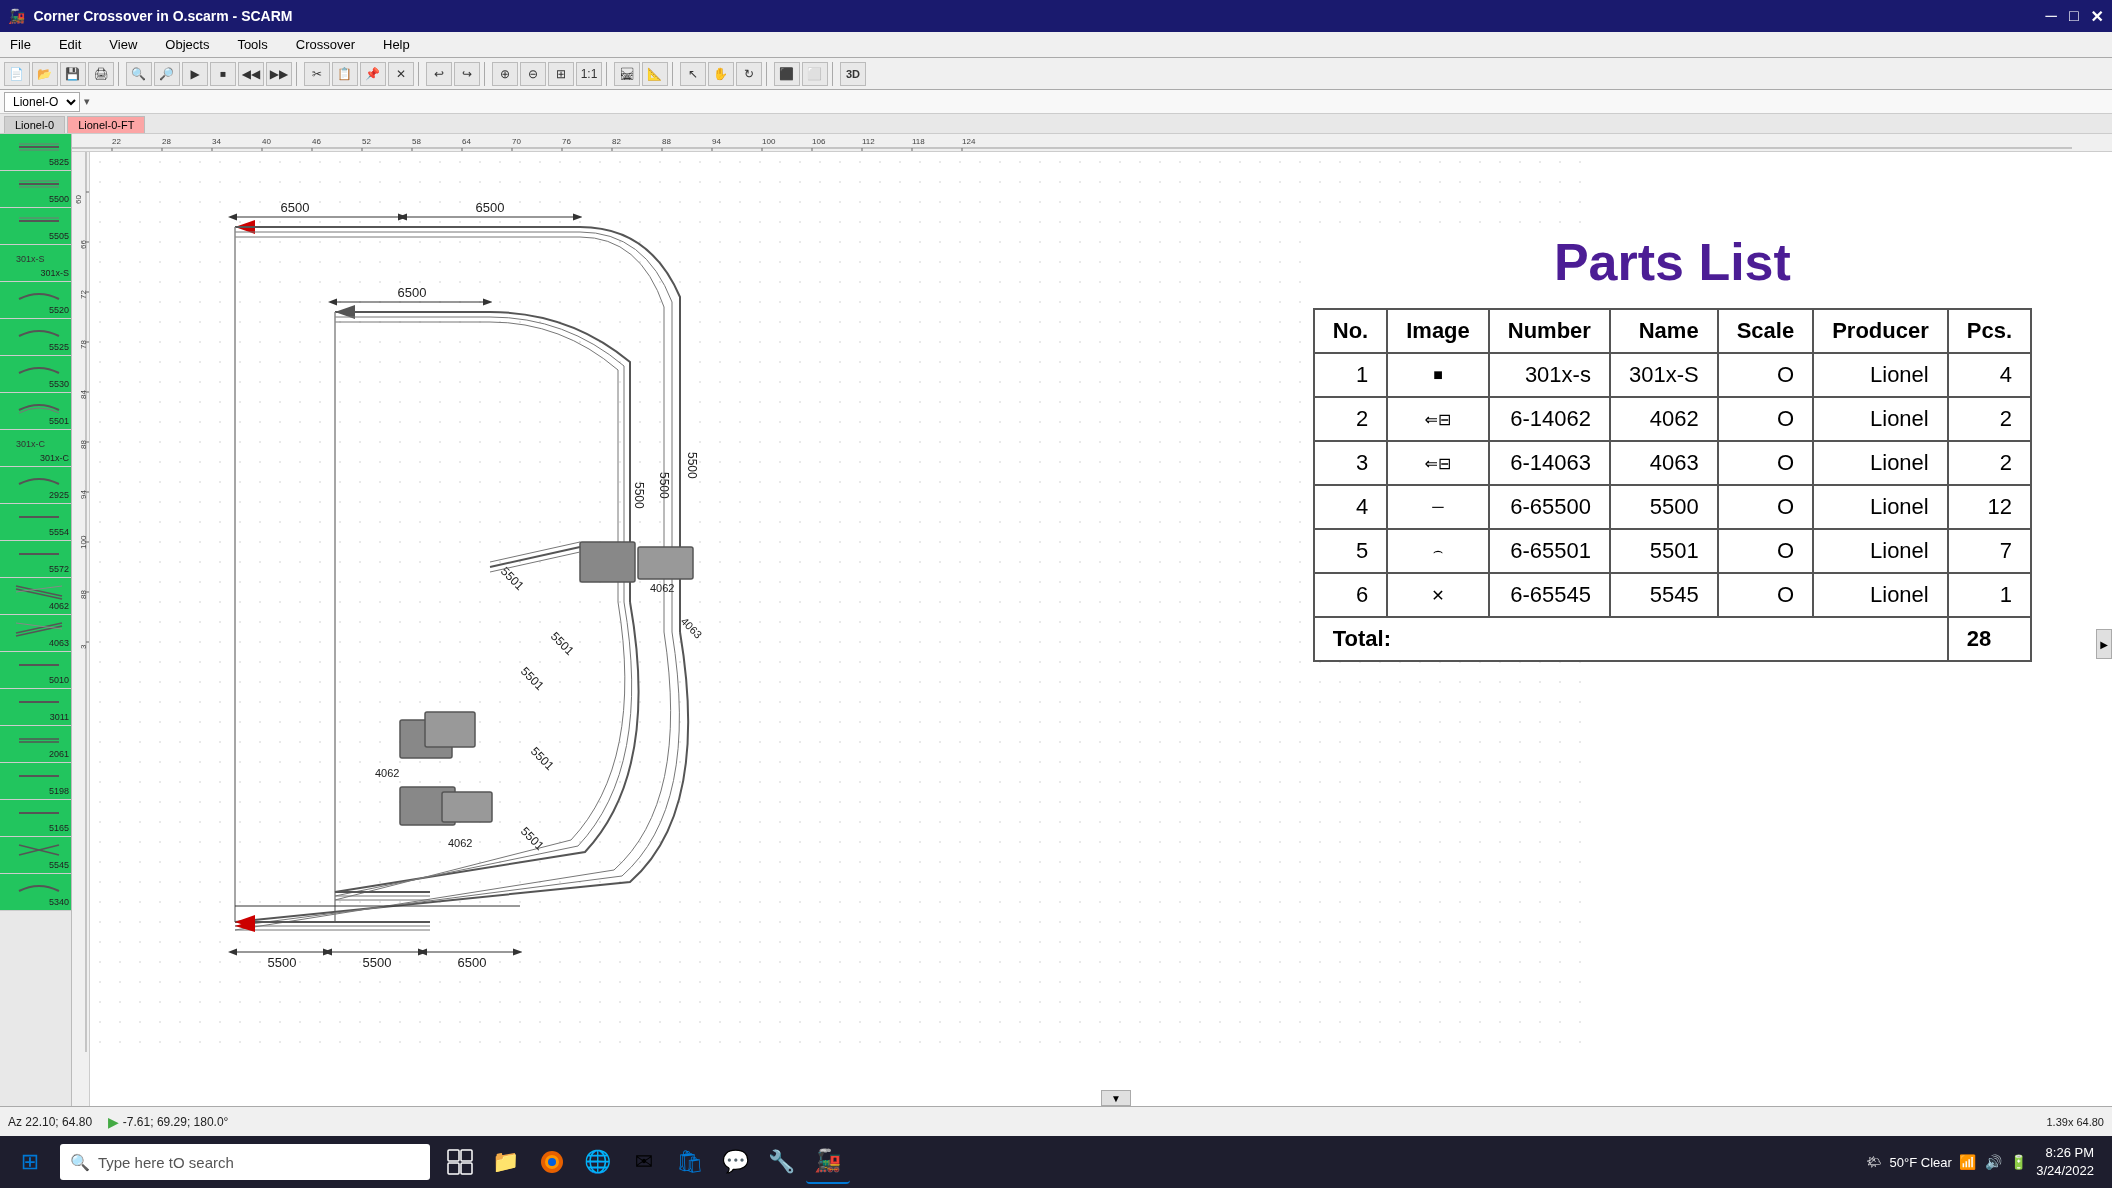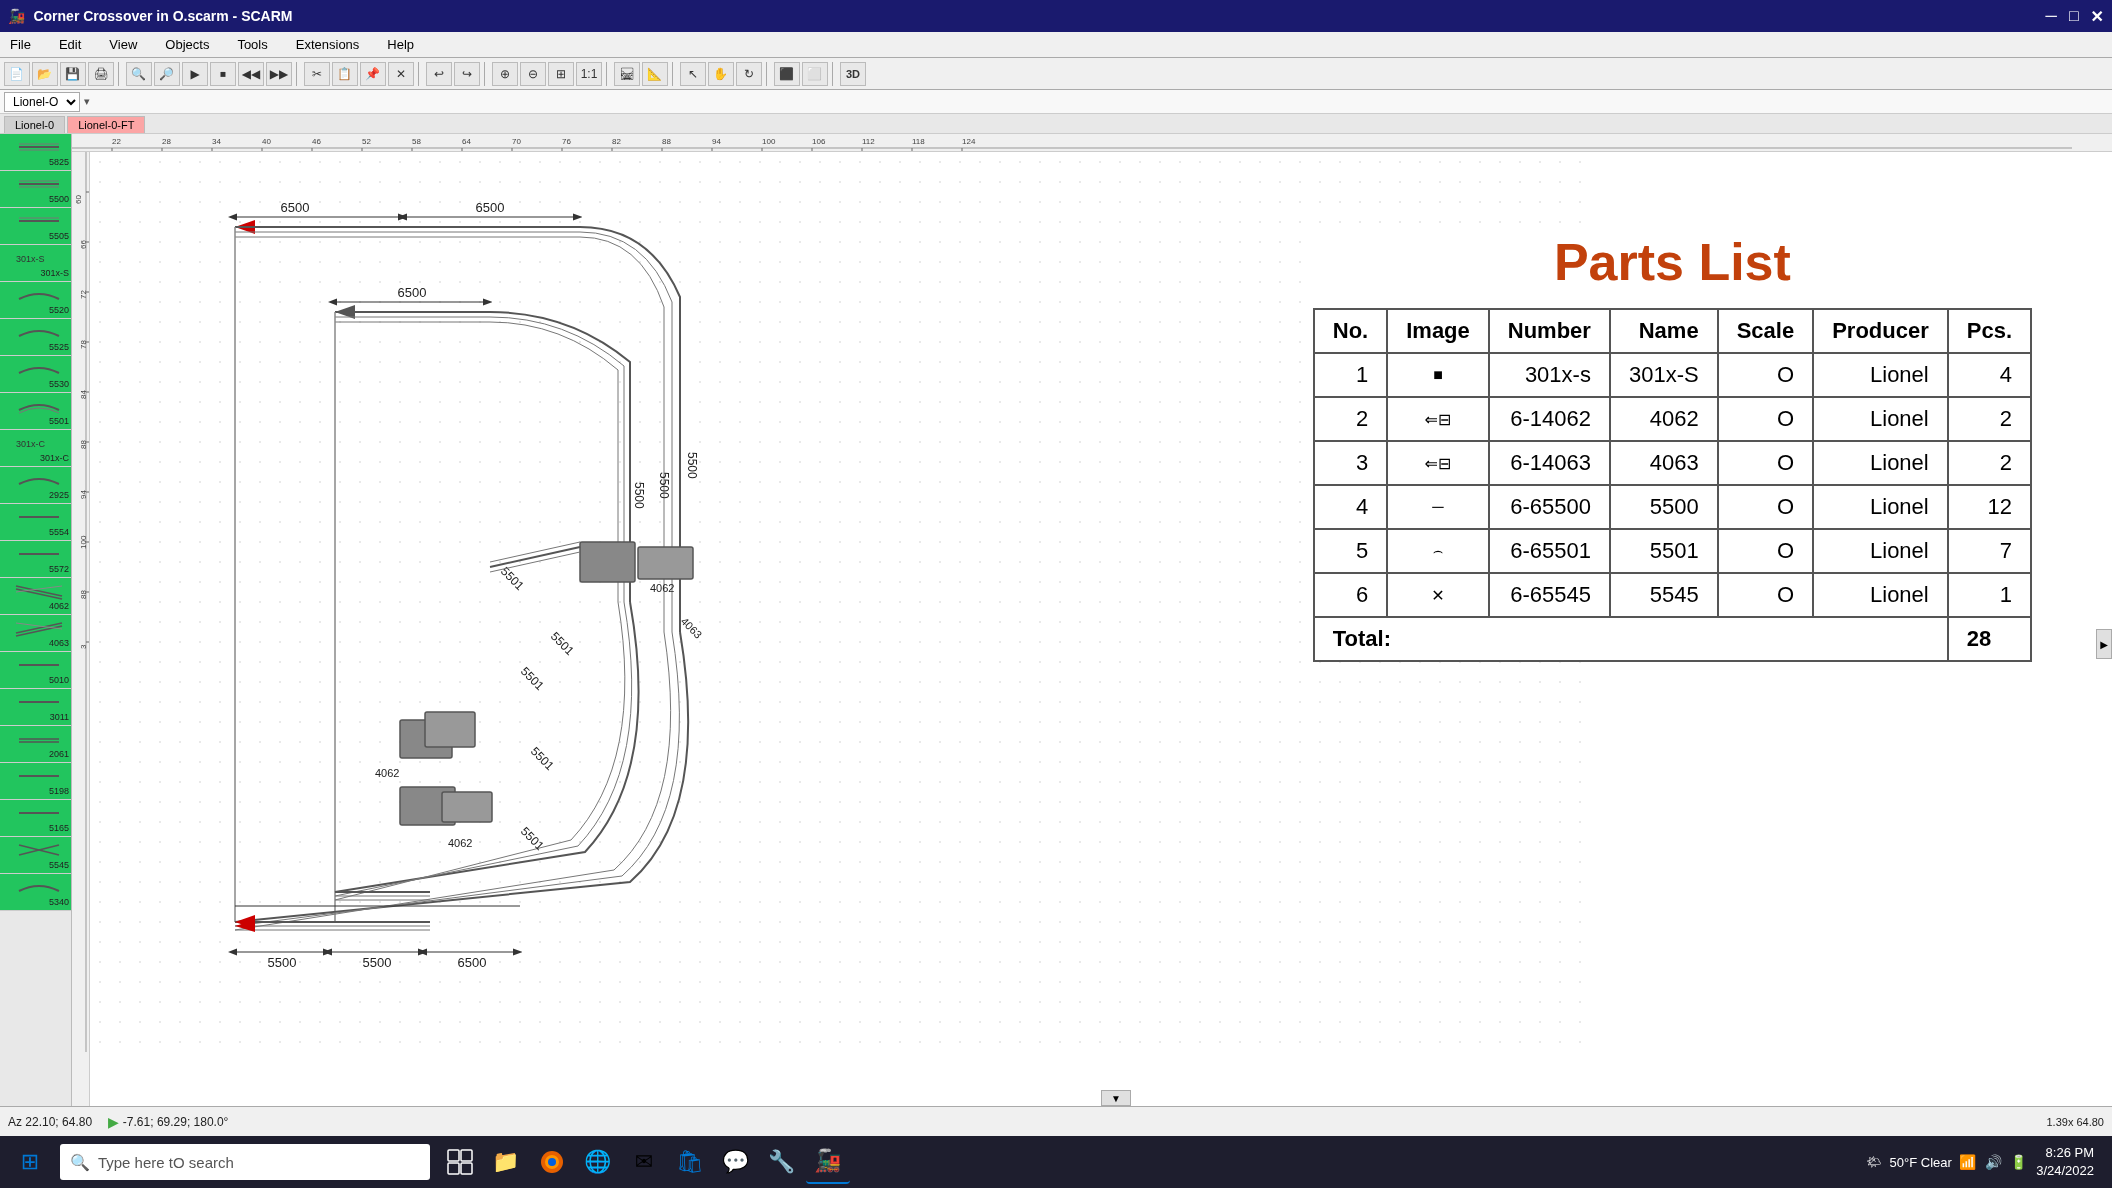--- a/index.html
+++ b/index.html
@@ -105,21 +105,21 @@
     #canvas-svg { position: absolute; top: 18px; left: 18px; width: 100%; height: 100%; }
 
     
     #parts-table-container {
       position: absolute; top: 80px; right: 80px;
       background: white;
     }
     .parts-title {
       font-size: 52px; font-weight: bold; text-align: center;
       margin-bottom: 16px; font-family: Arial, sans-serif;
-      color: #c2410c;
+      color: #4c1d95;
     }
     #parts-table {
       border-collapse: collapse;
       font-size: 22px; font-family: Arial, sans-serif;
     }
     #parts-table th, #parts-table td {
       border: 2px solid #555;
       padding: 8px 18px;
       text-align: right;
     }
@@ -183,21 +183,21 @@
     <span>✕</span>
   </div>
 </div>
 
 <div id="menu-bar">
   <span>File</span>
   <span>Edit</span>
   <span>View</span>
   <span>Objects</span>
   <span>Tools</span>
-  <span>Extensions</span>
+  <span>Crossover</span>
   <span>Help</span>
 </div>
 
 <div id="toolbar">
   <div class="tb-btn">📄</div>
   <div class="tb-btn">📂</div>
   <div class="tb-btn">💾</div>
   <div class="tb-btn">🖨</div>
   <div class="tb-separator"></div>
   <div class="tb-btn">🔍</div>

